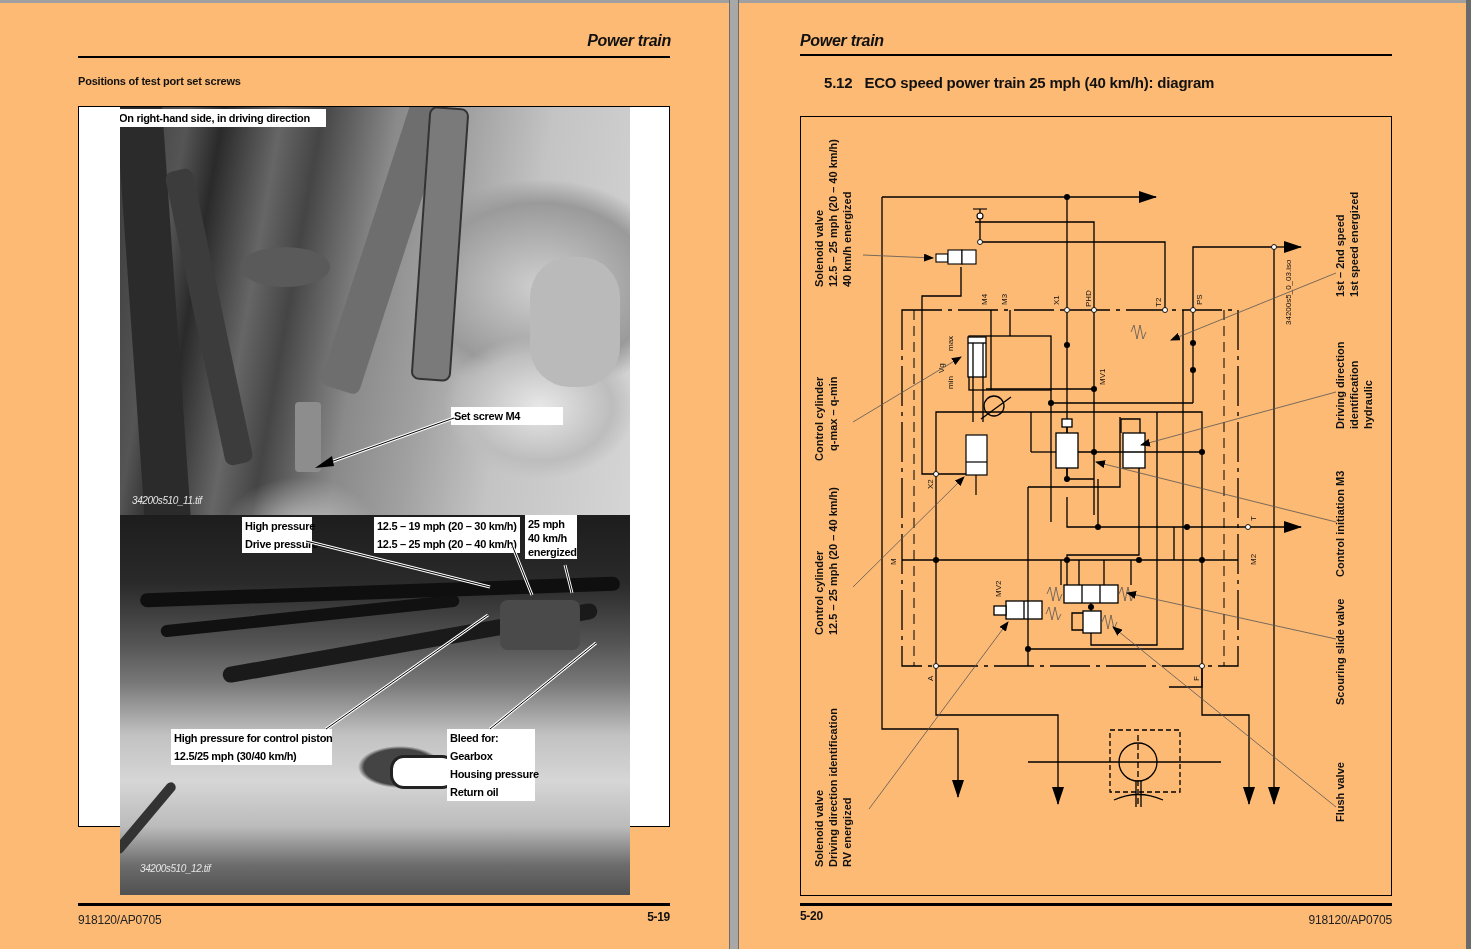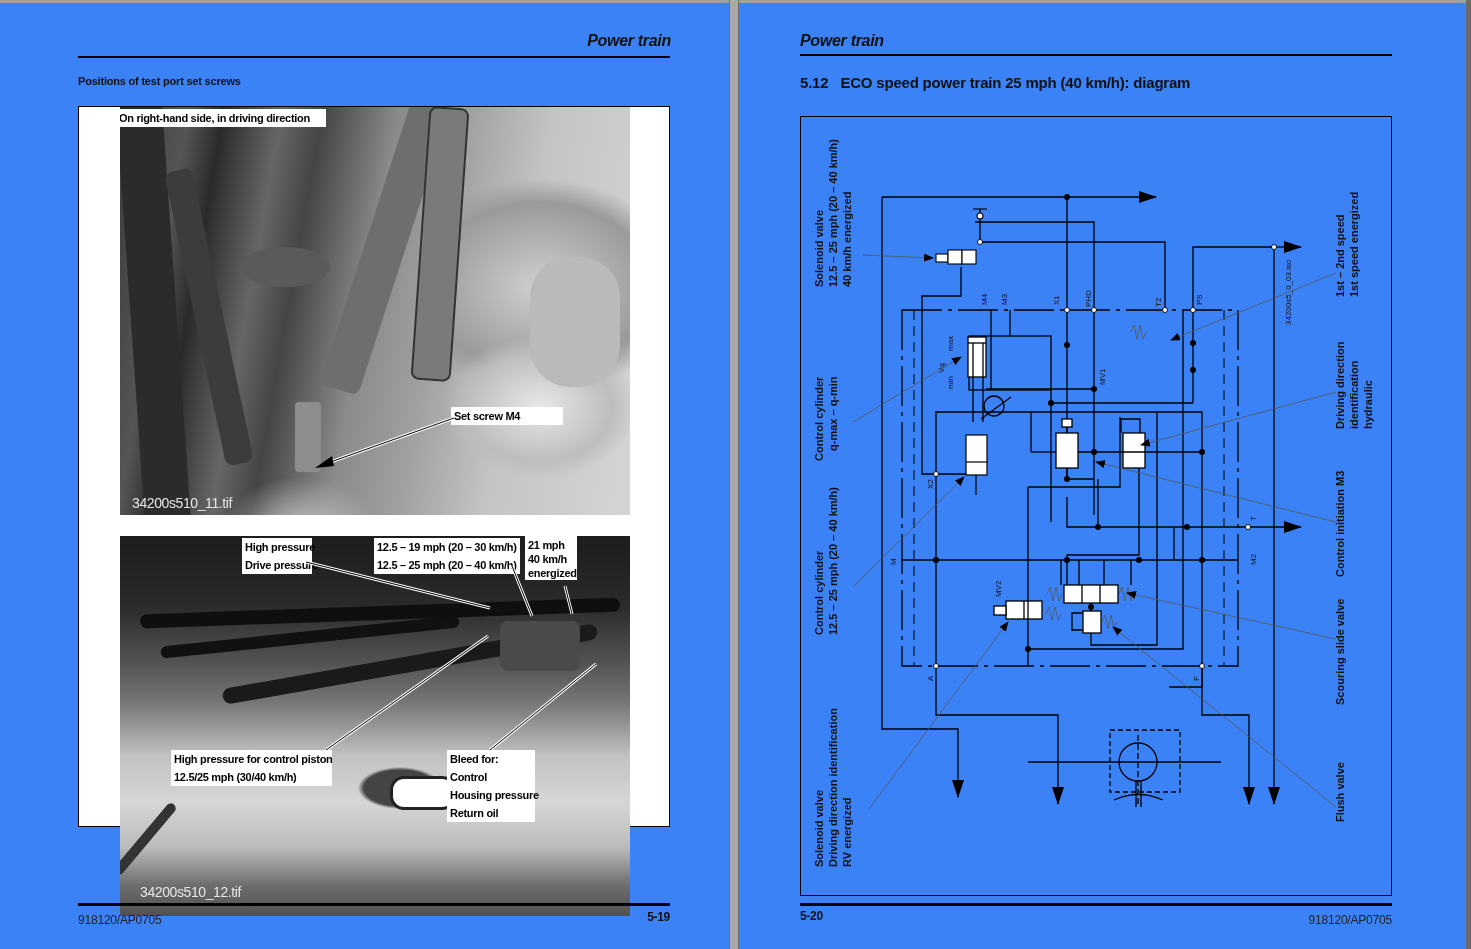--- a/index.html
+++ b/index.html
@@ -2,61 +2,60 @@
 <html><head>
 <meta charset="utf-8">
 <style>
   html, body { margin: 0; padding: 0; }
   body {
     width: 1471px; height: 949px; position: relative; overflow: hidden;
     background: #9a9a9a;
     font-family: "Liberation Sans", sans-serif;
   }
   .page {
-    position: absolute; top: 3px; background: #3b82f6; height: 946px;
+    position: absolute; top: 3px; background: #fdba74; height: 946px;
   }
   #page-left { left: 0; width: 729px; }
   #page-right { left: 739px; width: 727px; }
   .page-sep { position: absolute; top: 0; left: 729px; width: 10px; height: 949px; background: #a8a8a8; border-left: 1px solid #6e6e6e; border-right: 1px solid #6e6e6e; box-sizing: border-box; }
   .right-edge { position: absolute; top: 0; right: 0; width: 5px; height: 949px; background: #6a6a6a; }
   .top-bar { position: absolute; top: 0; left: 0; width: 1471px; height: 3px; background: #a0a0a0; }
 
   .header-title {
     position: absolute; top: 29px; font-size: 16px; font-weight: bold; font-style: italic; color: #111;
     letter-spacing: -0.3px;
   }
   .rule { position: absolute; height: 2px; background: #000; }
   .footer-code { position: absolute; font-size: 12px; color: #222; letter-spacing: -0.2px; }
   .footer-page { position: absolute; font-size: 12px; font-weight: bold; color: #111; letter-spacing: -0.3px; }
 
   .sub-heading { position: absolute; top: 72px; left: 78px; font-size: 11px; font-weight: bold; color: #111; letter-spacing: -0.2px; }
   .section-heading { position: absolute; top: 71px; left: 61px; font-size: 15px; font-weight: bold; color: #111; letter-spacing: -0.2px; }
-  .section-heading .num { margin-right: 12px; }
+  .section-heading .num { margin-right: 12px; margin-left: 24px; }
 
   .photo-frame { position: absolute; left: 78px; top: 103px; width: 592px; height: 721px; border: 1px solid #000; box-sizing: border-box; background: #fff; }
   .photo { position: absolute; left: 41px; width: 510px; overflow: hidden; }
   #photo-top { top: 0; height: 408px;
     background:
       radial-gradient(ellipse 120px 90px at 420px 300px, #e8e8e8 0%, #bdbdbd 60%, transparent 80%),
       radial-gradient(ellipse 160px 120px at 420px 180px, #cfcfcf 0%, #9a9a9a 70%, transparent 90%),
       radial-gradient(ellipse 80px 60px at 180px 430px, #c9c9c9 0%, transparent 100%),
       linear-gradient(100deg, #3a3a3a 0%, #555 12%, #2a2a2a 18%, #666 28%, #454545 35%, #8a8a8a 48%, #a0a0a0 60%, #c4c4c4 75%, #d5d5d5 100%);
   }
   #photo-bottom { top: 408px; height: 380px;
     background:
       radial-gradient(ellipse 60px 30px at 280px 252px, #444 0%, #444 60%, transparent 70%),
       linear-gradient(180deg, #1d1d1d 0%, #2a2a2a 18%, #555 34%, #777 44%, #c2c2c2 58%, #d6d6d6 70%, #bbbbbb 82%, #6d6d6d 92%, #505050 100%);
-    margin-top: 21px;
   }
   .hose { position: absolute; border-radius: 8px; background: #1a1a1a; }
   .callout {
     position: absolute; background: #fff; color: #000; font-size: 11px; font-weight: bold; line-height: 18px;
     padding: 0 3px; letter-spacing: -0.3px; white-space: nowrap;
   }
-  .photo-id { position: absolute; font-size: 14px; color: #e6e6e6; letter-spacing: -0.4px; }
+  .photo-id { position: absolute; font-size: 10px; color: #e6e6e6; letter-spacing: -0.4px; font-style: italic; }
 
   .diagram-frame { position: absolute; left: 61px; top: 113px; width: 592px; height: 780px; border: 1px solid #000; box-sizing: border-box; }
   .diagram-frame svg { position: absolute; left: 0; top: 0; }
   .vlabel { font-family: "Liberation Sans", sans-serif; font-size: 11px; font-weight: bold; fill: #111; }
   .plabel { font-family: "Liberation Sans", sans-serif; font-size: 8px; fill: #111; }
 </style>
 </head>
 <body>
 
 <div class="top-bar"></div>
@@ -92,31 +91,31 @@
       <div class="hose" style="left:100px; top:120px; width:380px; height:16px; background:#1a1a1a; transform:rotate(-10deg);"></div>
       <div class="hose" style="left:380px; top:85px; width:80px; height:50px; border-radius:8px; background:#4a4a4a;"></div>
       <div class="hose" style="left:270px; top:240px; width:60px; height:28px; border-radius:14px; background:#fff; border:3px solid #222;"></div>
       <div class="hose" style="left:20px; top:258px; width:10px; height:90px; border-radius:5px; background:#333; transform:rotate(40deg);"></div>
 
       <div class="callout" style="left:122px; top:2px; width:64px;">High pressure</div>
       <div class="callout" style="left:122px; top:20px; width:64px;">Drive pressure</div>
       <div class="callout" style="left:254px; top:2px; width:140px;">12.5 – 19 mph (20 – 30 km/h)</div>
       <div class="callout" style="left:254px; top:20px; width:140px;">12.5 – 25 mph (20 – 40 km/h)</div>
       <div class="callout" style="left:405px; top:0px; width:46px; line-height:14px; padding-top:2px;">
-        <div>21 mph</div>
+        <div>25 mph</div>
         <div>40 km/h</div>
         <div>energized</div>
       </div>
       <div class="callout" style="left:51px; top:214px; width:155px; height:36px;">
         <div>High pressure for control piston</div>
         <div>12.5/25 mph (30/40 km/h)</div>
       </div>
       <div class="callout" style="left:327px; top:214px; width:82px; height:72px;">
         <div>Bleed for:</div>
-        <div>Control</div>
+        <div>Gearbox</div>
         <div>Housing pressure</div>
         <div>Return oil</div>
       </div>
       <svg width="510" height="380" style="position:absolute; left:0; top:0;">
         <g stroke="#fff" stroke-width="3" fill="none">
           <line x1="186" y1="26" x2="370" y2="72"></line>
           <line x1="392" y1="30" x2="412" y2="80"></line>
           <line x1="445" y1="50" x2="452" y2="78"></line>
           <line x1="206" y1="214" x2="368" y2="100"></line>
           <line x1="370" y1="214" x2="476" y2="128"></line>

